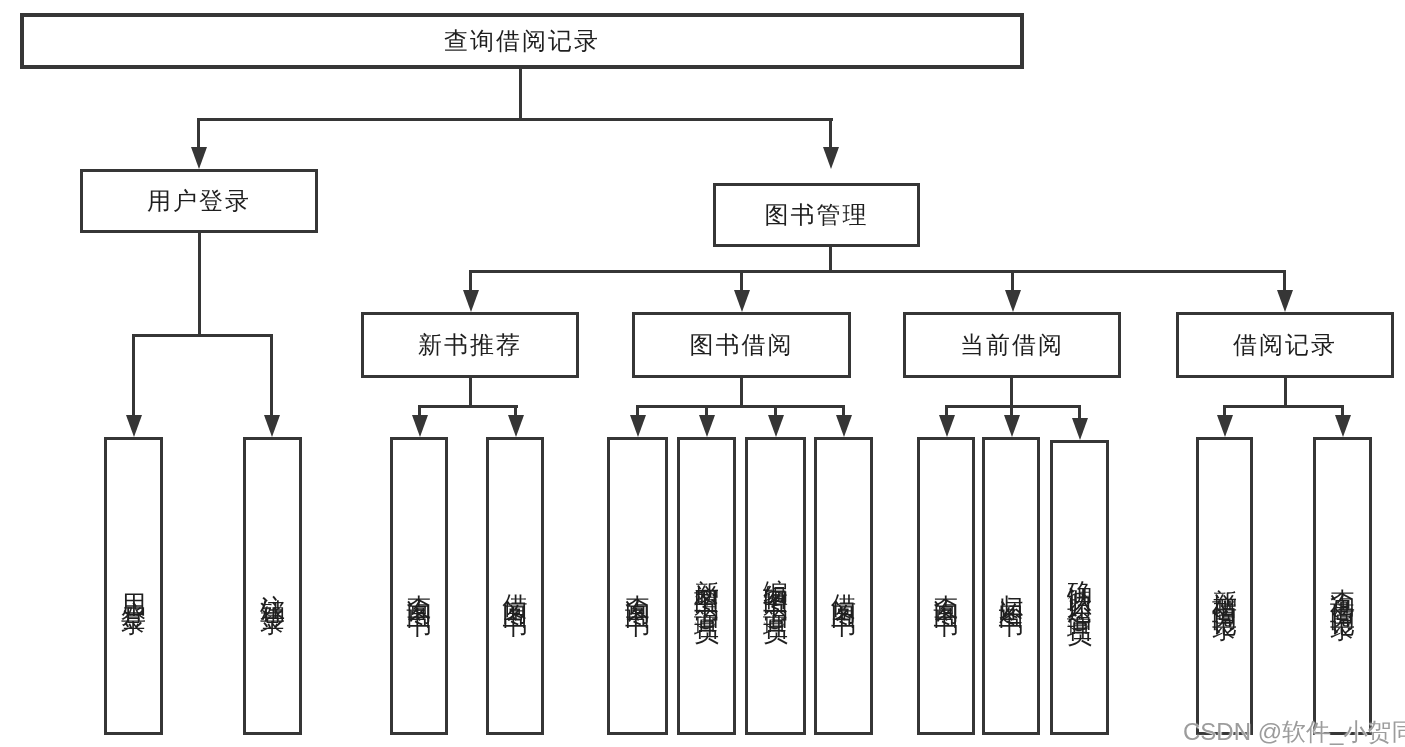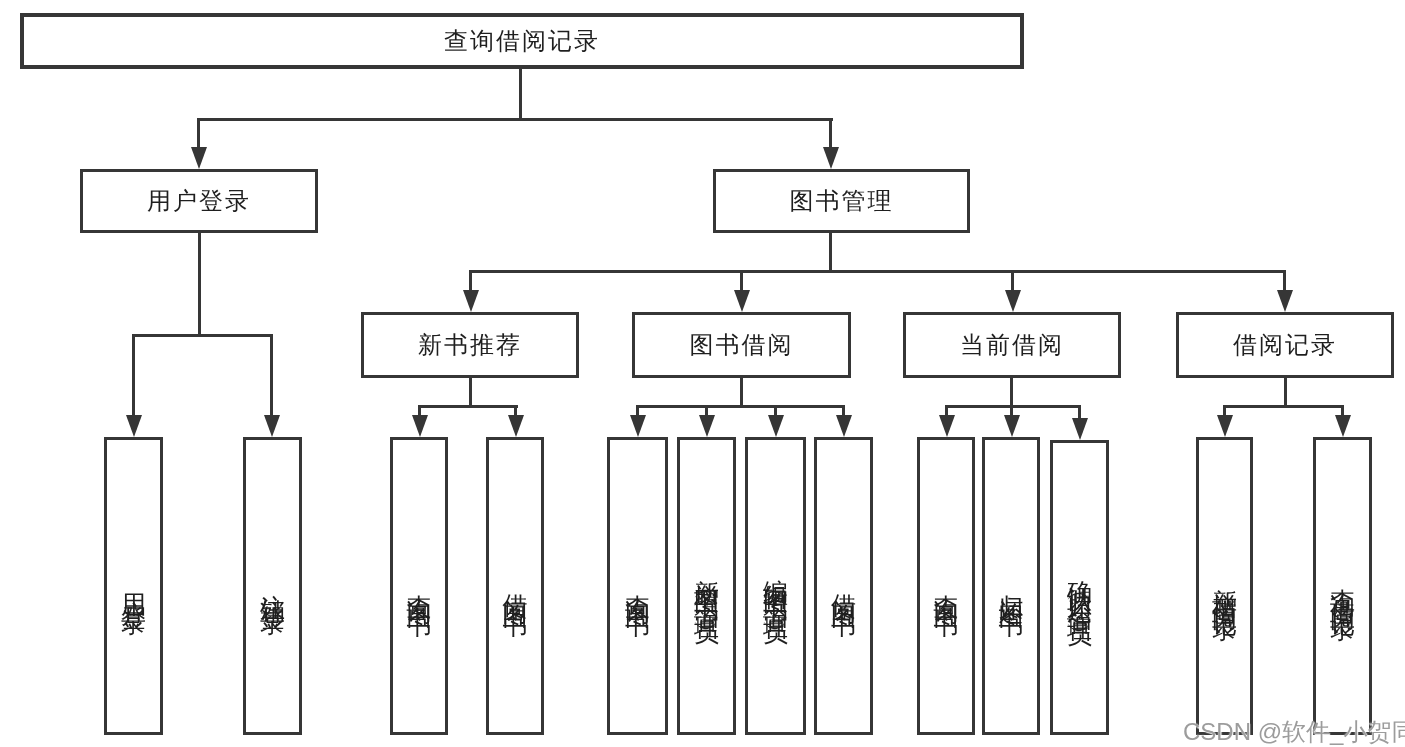--- a/index.html
+++ b/index.html
@@ -125,21 +125,21 @@
   <div class="hline" style="left:1223px;top:405px;width:121px;height:3px"></div>
   <div class="vline" style="left:1223px;top:405px;width:3px;height:13px"></div>
   <div class="vline" style="left:1341px;top:405px;width:3px;height:13px"></div>
   <div class="arrow" style="left:1217px;top:415px"></div>
   <div class="arrow" style="left:1335px;top:415px"></div>
 
   <div class="box root" style="left:20px;top:13px;width:1004px;height:56px">查询借阅记录</div>
 
   <div class="box" style="left:80px;top:169px;width:238px;height:64px">用户登录</div>
 
-  <div class="box" style="left:713px;top:169px;width:257px;height:64px">图书管理</div>
+  <div class="box" style="left:713px;top:183px;width:207px;height:64px">图书管理</div>
 
   <div class="box" style="left:632px;top:312px;width:219px;height:66px">图书借阅</div>
 
   <div class="box" style="left:361px;top:312px;width:218px;height:66px">新书推荐</div>
 
   <div class="box" style="left:1176px;top:312px;width:218px;height:66px">借阅记录</div>
 
   <div class="box" style="left:903px;top:312px;width:218px;height:66px">当前借阅</div>
 
   <div class="box vbox" style="left:104px;top:437px;width:59px;height:298px">用户登录</div>

